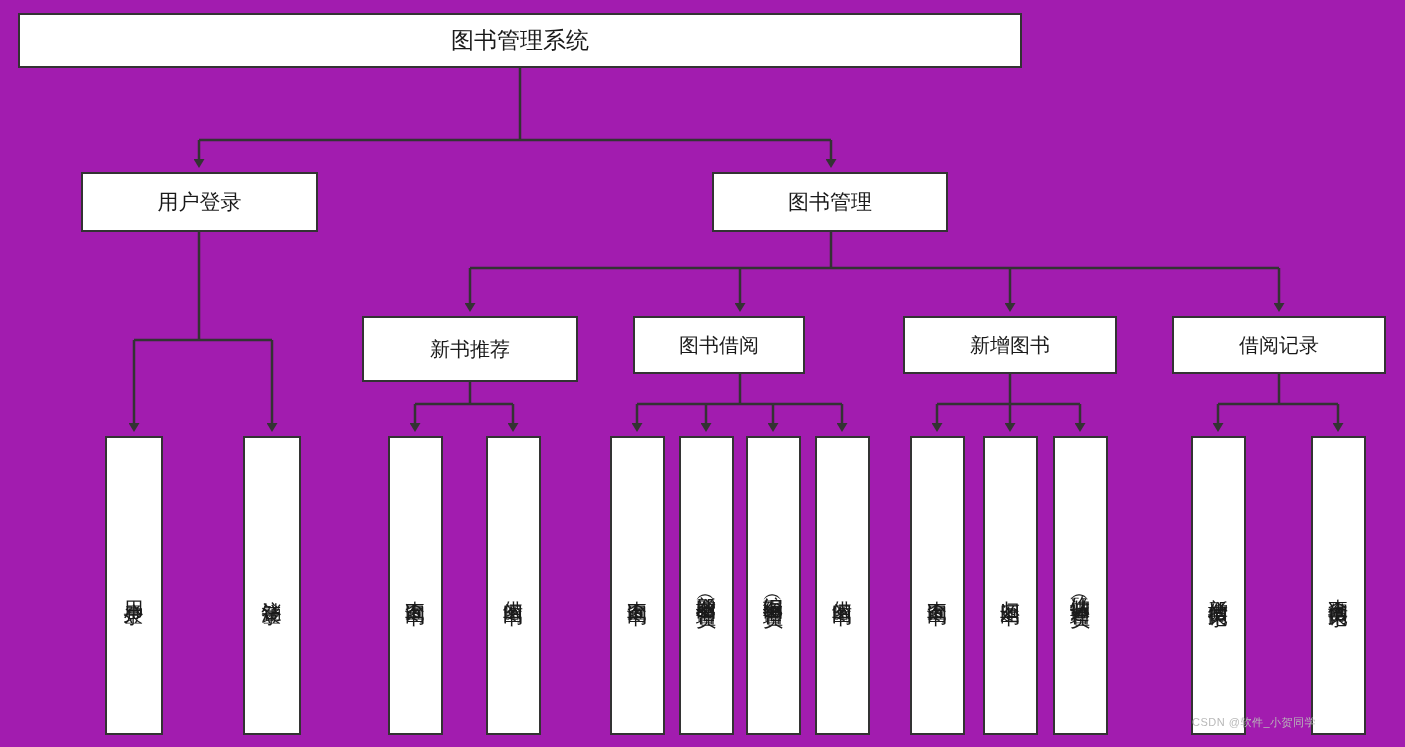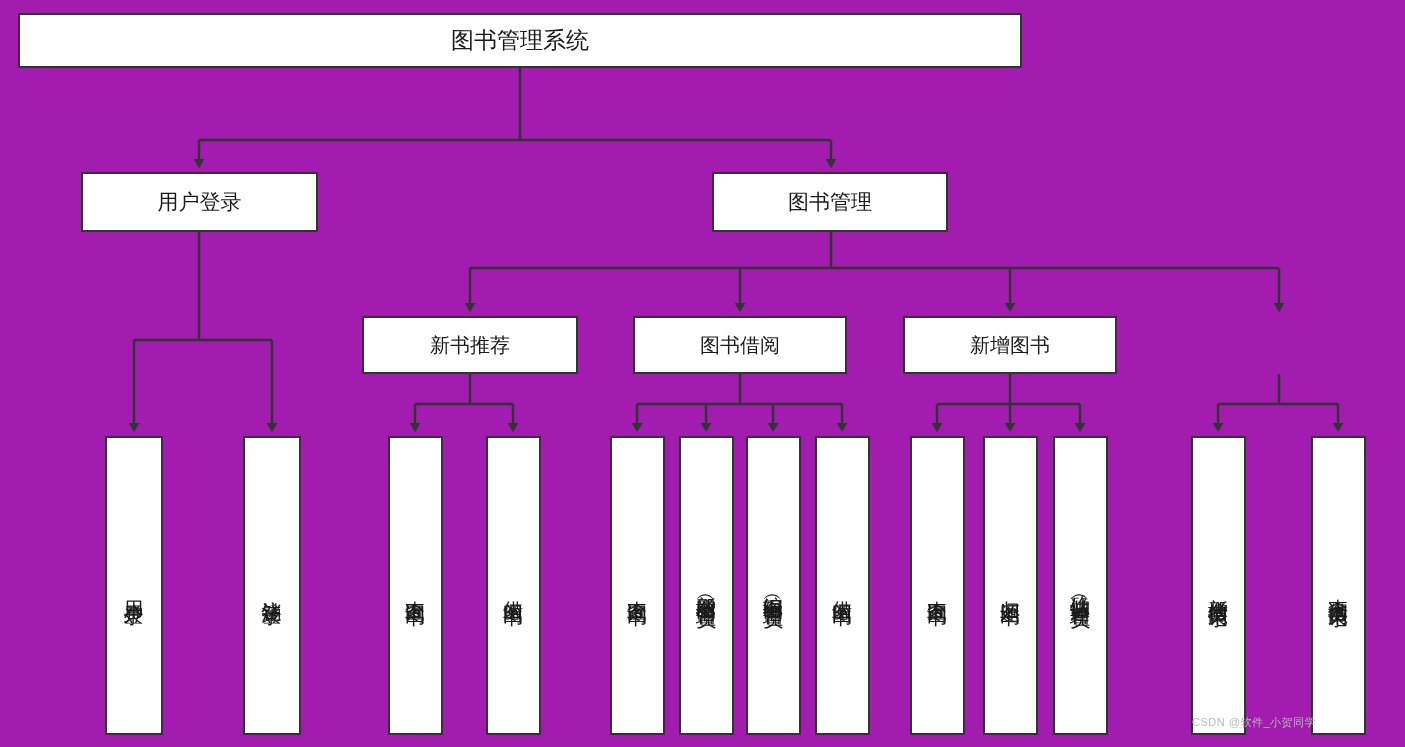--- a/index.html
+++ b/index.html
@@ -128,28 +128,31 @@
     <span class="label">图书管理系统</span>
   </div>
 
   <div class="node level2" style="left:81px; top:172px; width:237px; height:60px;">
     <span class="label">用户登录</span>
   </div>
   <div class="node level2" style="left:712px; top:172px; width:236px; height:60px;">
     <span class="label">图书管理</span>
   </div>
 
-  <div class="node level3" style="left:362px; top:316px; width:216px; height:58px;">
+  <div class="node level3" style="left:362px; top:316px; width:216px; height:66px;">
     <span class="label">新书推荐</span>
   </div>
-  <div class="node level3" style="left:633px; top:316px; width:214px; height:58px;">
+  <div class="node level3" style="left:633px; top:316px; width:172px; height:58px;">
     <span class="label">图书借阅</span>
   </div>
   <div class="node level3" style="left:903px; top:316px; width:214px; height:58px;">
     <span class="label">新增图书</span>
+  </div>
+  <div class="node level3" style="left:1172px; top:316px; width:214px; height:58px;">
+    <span class="label">借阅记录</span>
   </div>
 
   <div class="node leaf" style="left:105px; top:436px; width:58px; height:299px;">
     <span class="label">用户登录</span>
   </div>
   <div class="node leaf" style="left:243px; top:436px; width:58px; height:299px;">
     <span class="label">注销登录</span>
   </div>
   <div class="node leaf" style="left:388px; top:436px; width:55px; height:299px;">
     <span class="label">查询图书</span>

